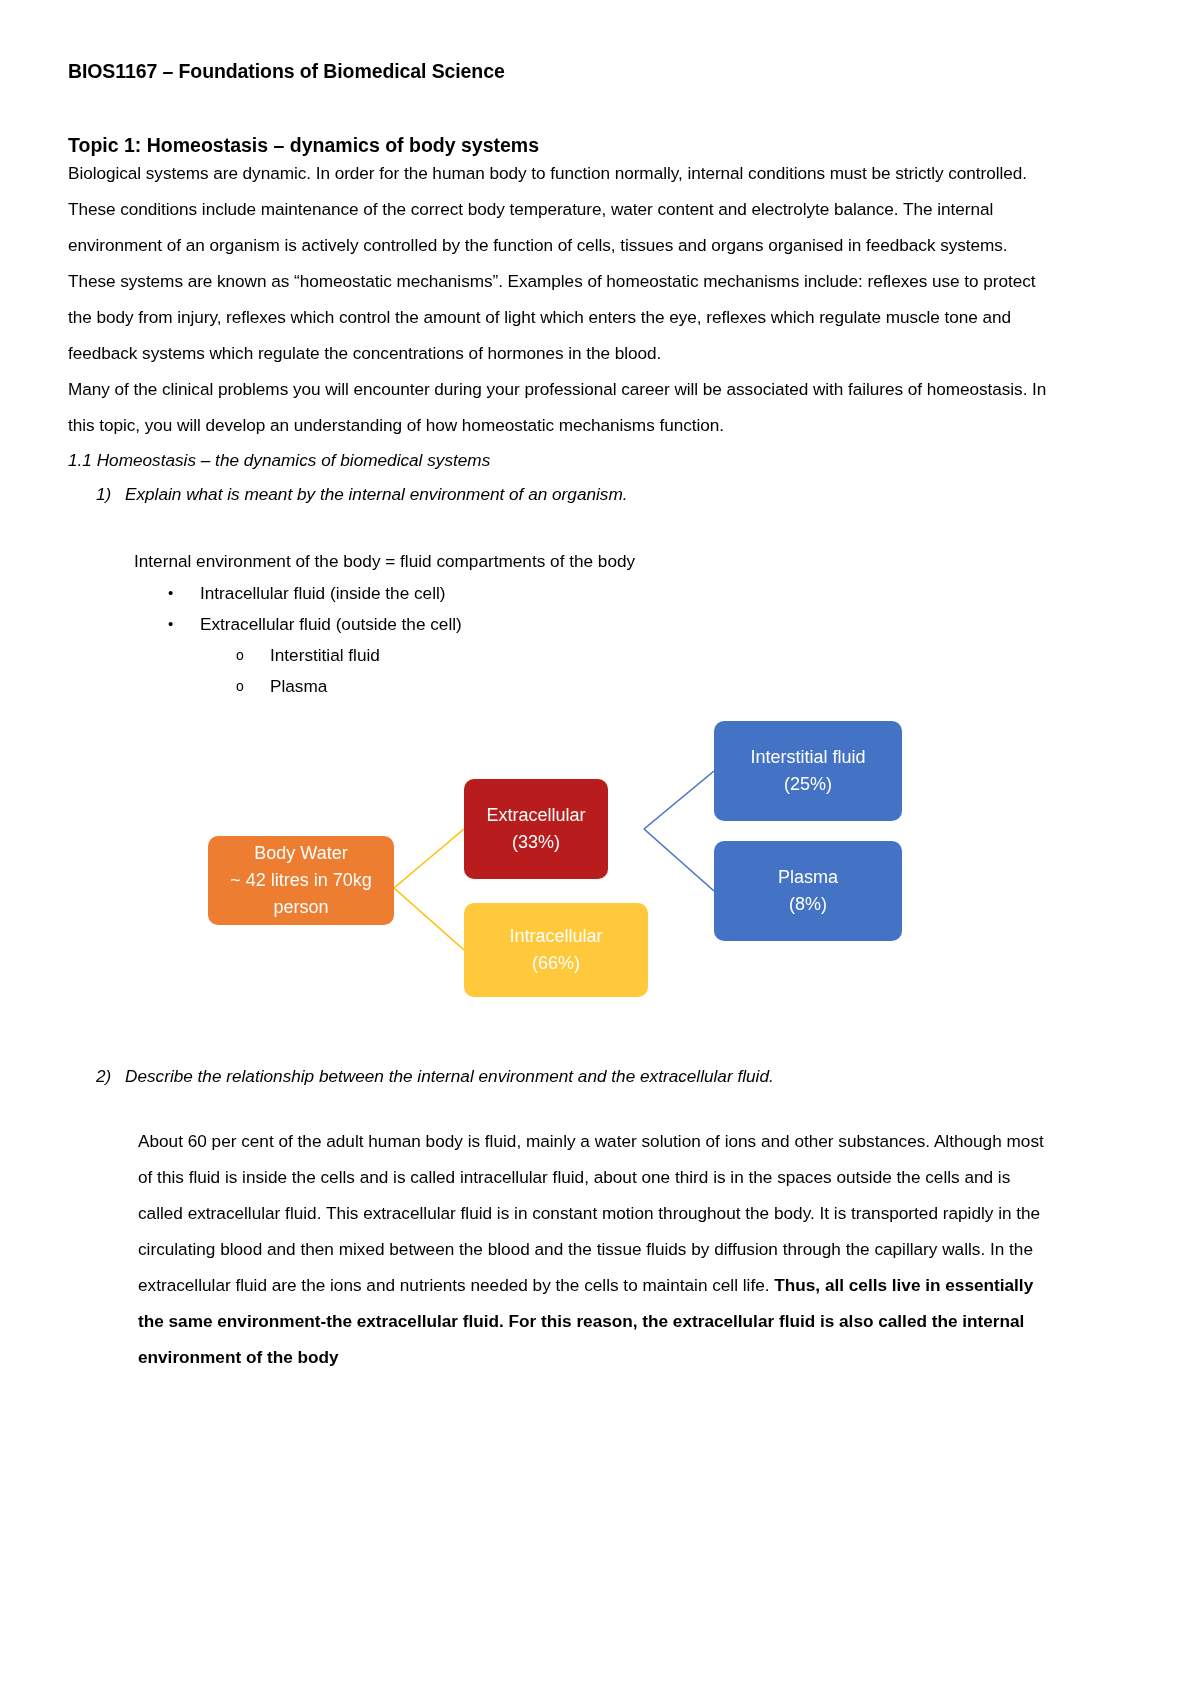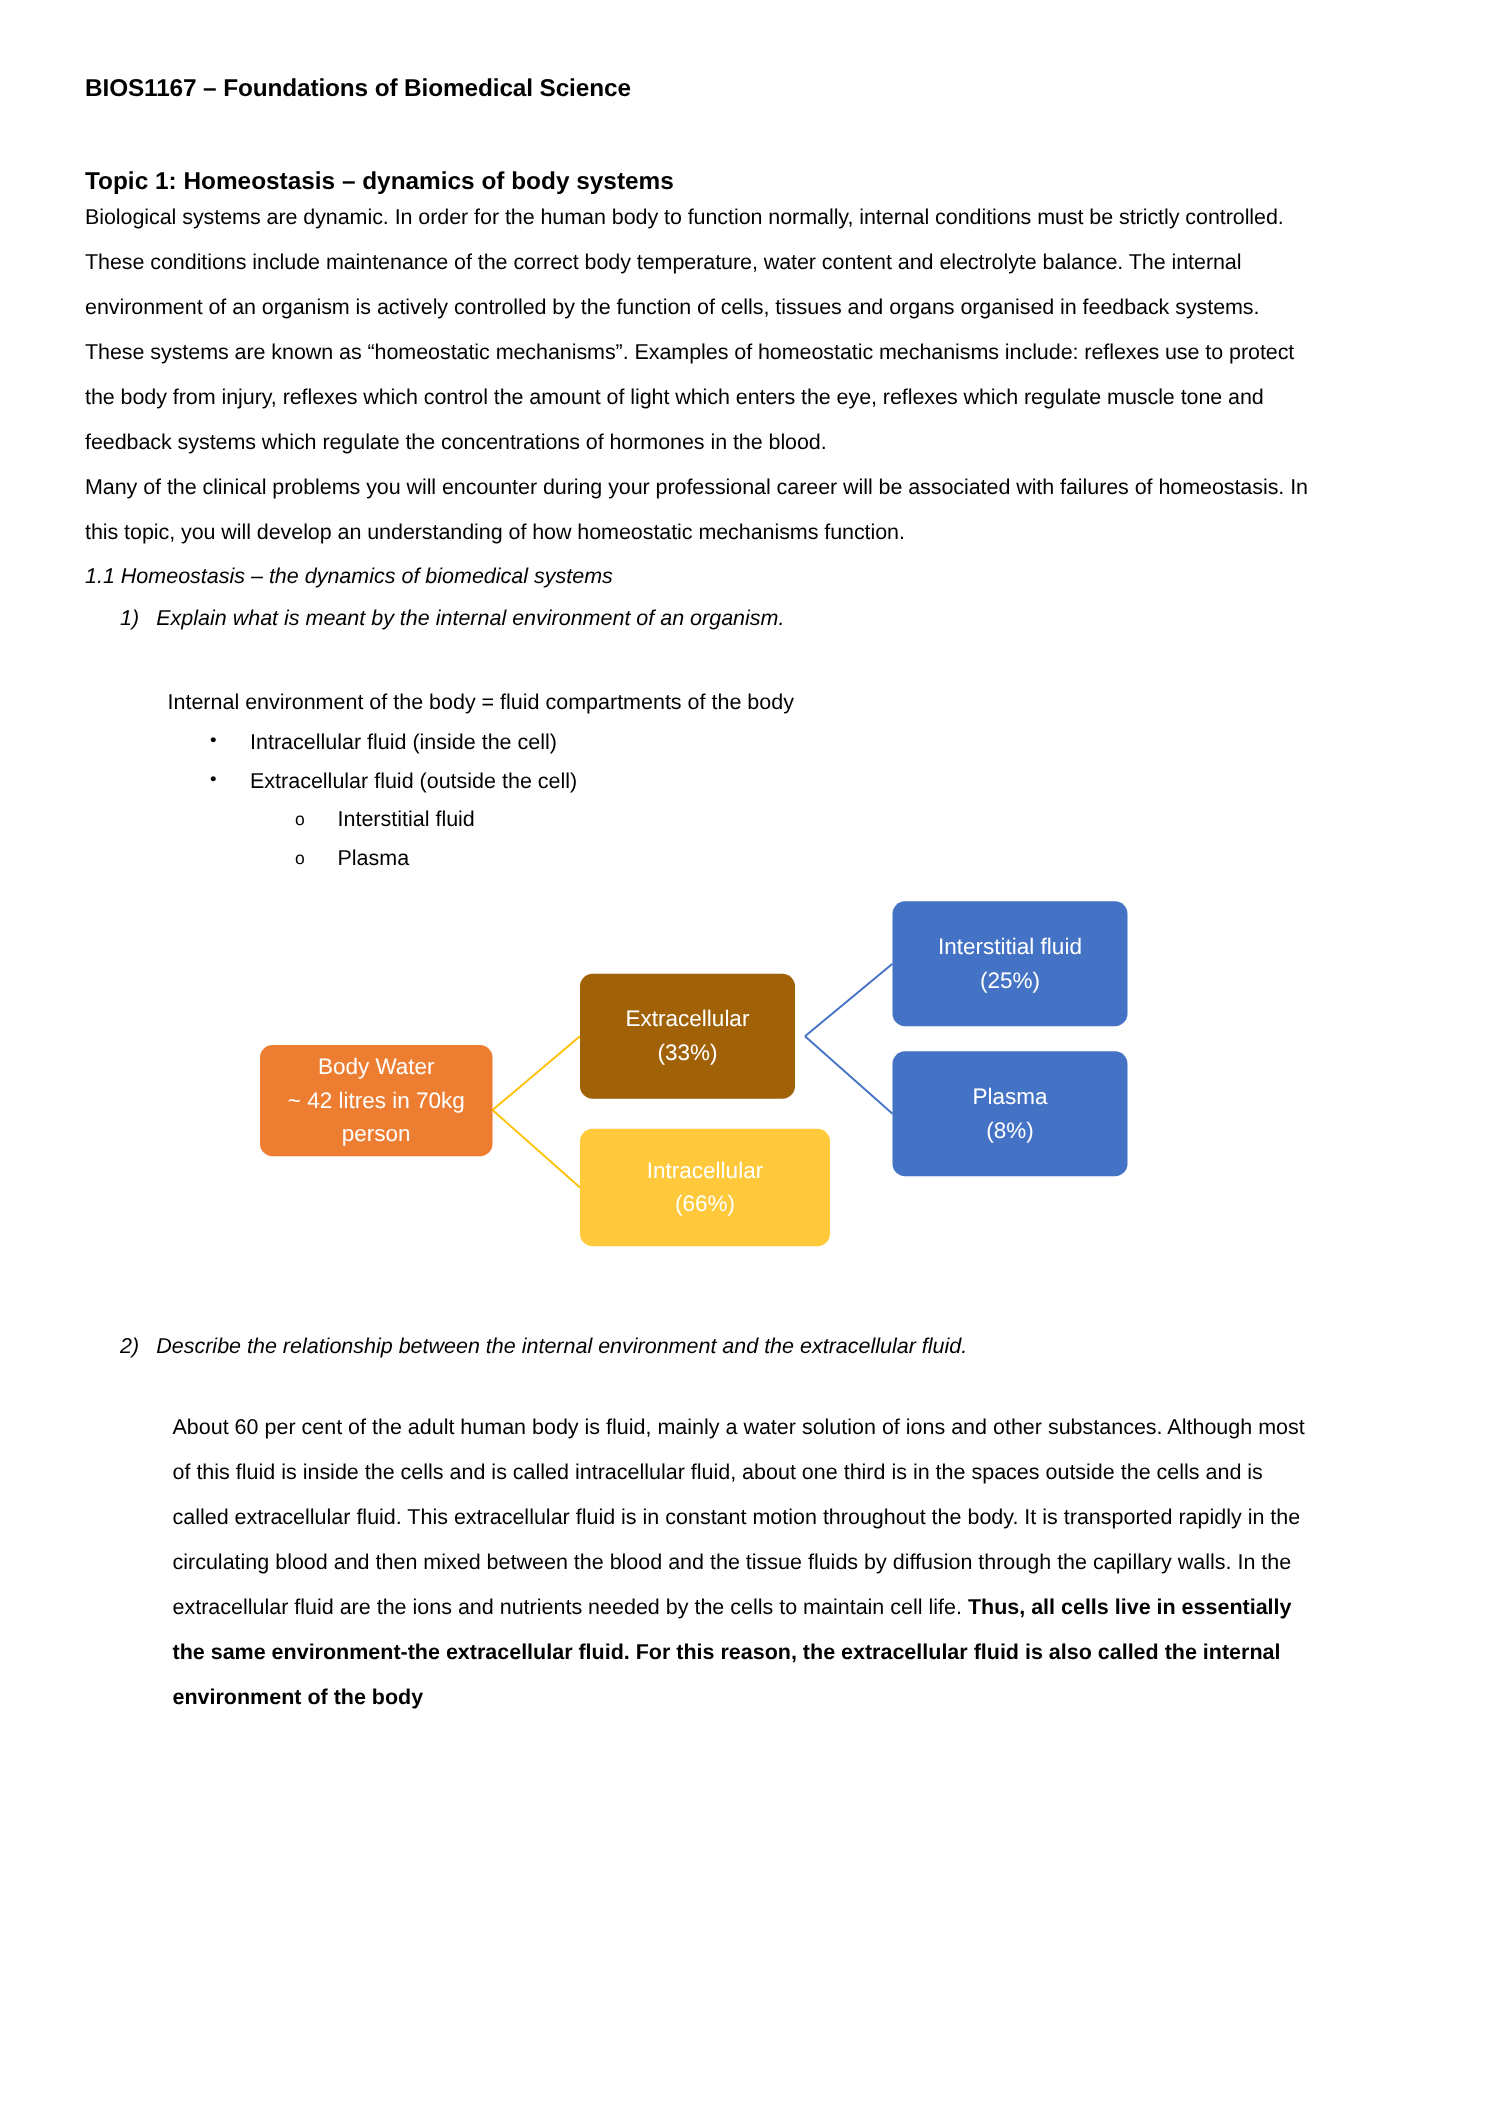--- a/index.html
+++ b/index.html
@@ -152,28 +152,28 @@
   #node-body-water {
     left: 140px;
     top: 119px;
     width: 186px;
     height: 89px;
     background: #ED7D31;
   }
   #node-extracellular {
     left: 396px;
     top: 62px;
-    width: 172px;
+    width: 144px;
     height: 100px;
-    background: #a16207;
+    background: #b91c1c;
   }
   #node-intracellular {
     left: 396px;
     top: 186px;
-    width: 200px;
+    width: 184px;
     height: 94px;
     background: #FFC93B;
   }
   #node-interstitial {
     left: 646px;
     top: 4px;
     width: 188px;
     height: 100px;
     background: #4472C4;
   }

